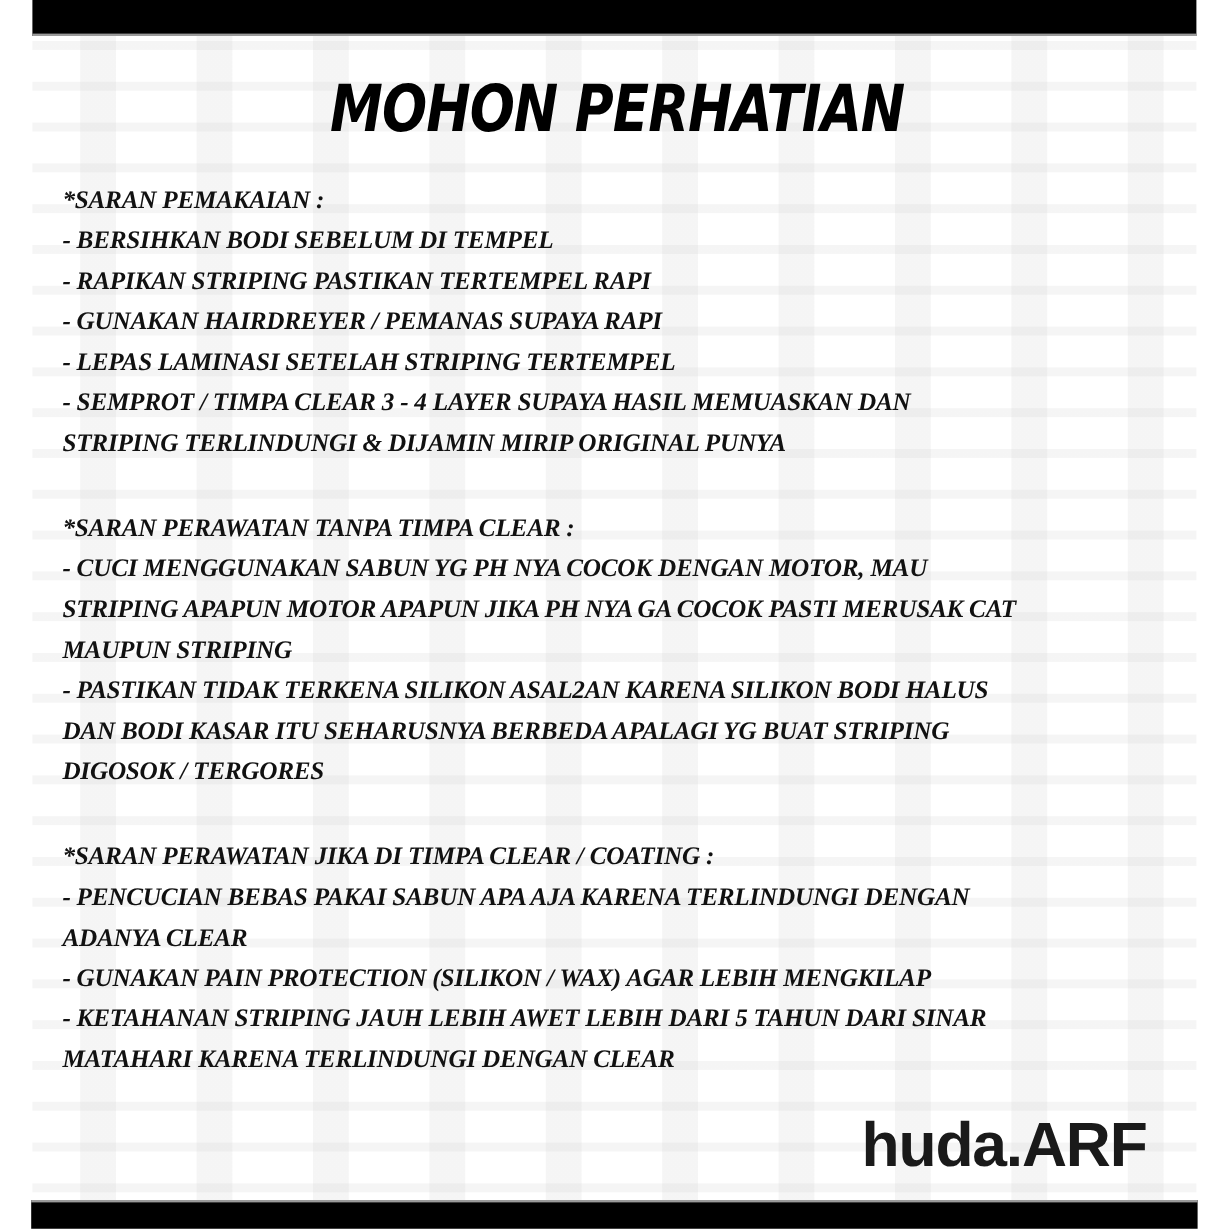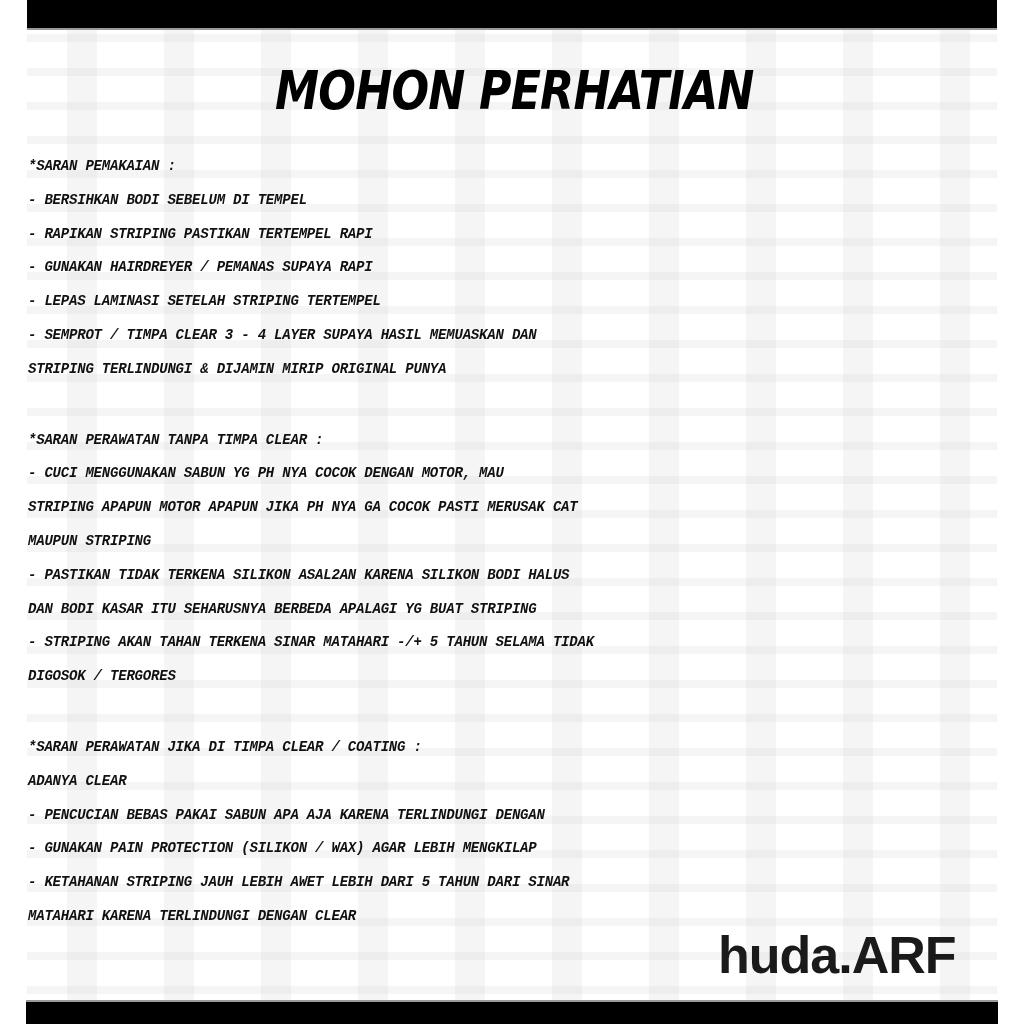--- a/index.html
+++ b/index.html
@@ -63,27 +63,27 @@
       font-style: italic;
       font-size: 54px;
       line-height: 66px;
       letter-spacing: -1px;
       color: #000000;
       transform: scaleX(0.82);
       transform-origin: 525px 0;
     }
     .content {
       position: absolute;
-      left: 28px;
+      left: 52px;
       top: 150px;
       width: 950px;
-      font-family: Liberation Mono, monospace;
+      font-family: Liberation Serif, serif;
       font-weight: bold;
       font-style: italic;
-      font-size: 14px;
+      font-size: 21px;
       line-height: 33.8px;
       color: #111111;
       letter-spacing: -0.2px;
     }
     .section {
       margin: 0;
     }
     .section + .section {
       margin-top: 37px;
     }
@@ -123,28 +123,27 @@
       <span class="line">STRIPING TERLINDUNGI &amp; DIJAMIN MIRIP ORIGINAL PUNYA</span>
     </div>
 
     <div class="section">
       <span class="line">*SARAN PERAWATAN TANPA TIMPA CLEAR :</span>
       <span class="line">- CUCI MENGGUNAKAN SABUN YG PH NYA COCOK DENGAN MOTOR, MAU</span>
       <span class="line">STRIPING APAPUN MOTOR APAPUN JIKA PH NYA GA COCOK PASTI MERUSAK CAT</span>
       <span class="line">MAUPUN STRIPING</span>
       <span class="line">- PASTIKAN TIDAK TERKENA SILIKON ASAL2AN KARENA SILIKON BODI HALUS</span>
       <span class="line">DAN BODI KASAR ITU SEHARUSNYA BERBEDA APALAGI YG BUAT STRIPING</span>
-      <span class="line">- STRIPING AKAN TAHAN TERKENA SINAR MATAHARI -/+ 5 TAHUN SELAMA TIDAK</span>
       <span class="line">DIGOSOK / TERGORES</span>
     </div>
 
     <div class="section">
       <span class="line">*SARAN PERAWATAN JIKA DI TIMPA CLEAR / COATING :</span>
+      <span class="line">- PENCUCIAN BEBAS PAKAI SABUN APA AJA KARENA TERLINDUNGI DENGAN</span>
       <span class="line">ADANYA CLEAR</span>
-      <span class="line">- PENCUCIAN BEBAS PAKAI SABUN APA AJA KARENA TERLINDUNGI DENGAN</span>
       <span class="line">- GUNAKAN PAIN PROTECTION (SILIKON / WAX) AGAR LEBIH MENGKILAP</span>
       <span class="line">- KETAHANAN STRIPING JAUH LEBIH AWET LEBIH DARI 5 TAHUN DARI SINAR</span>
       <span class="line">MATAHARI KARENA TERLINDUNGI DENGAN CLEAR</span>
     </div>
   </div>
 
   <div class="signature">huda.ARF</div>
 
   <div class="bar-bottom"></div>
 </div>

